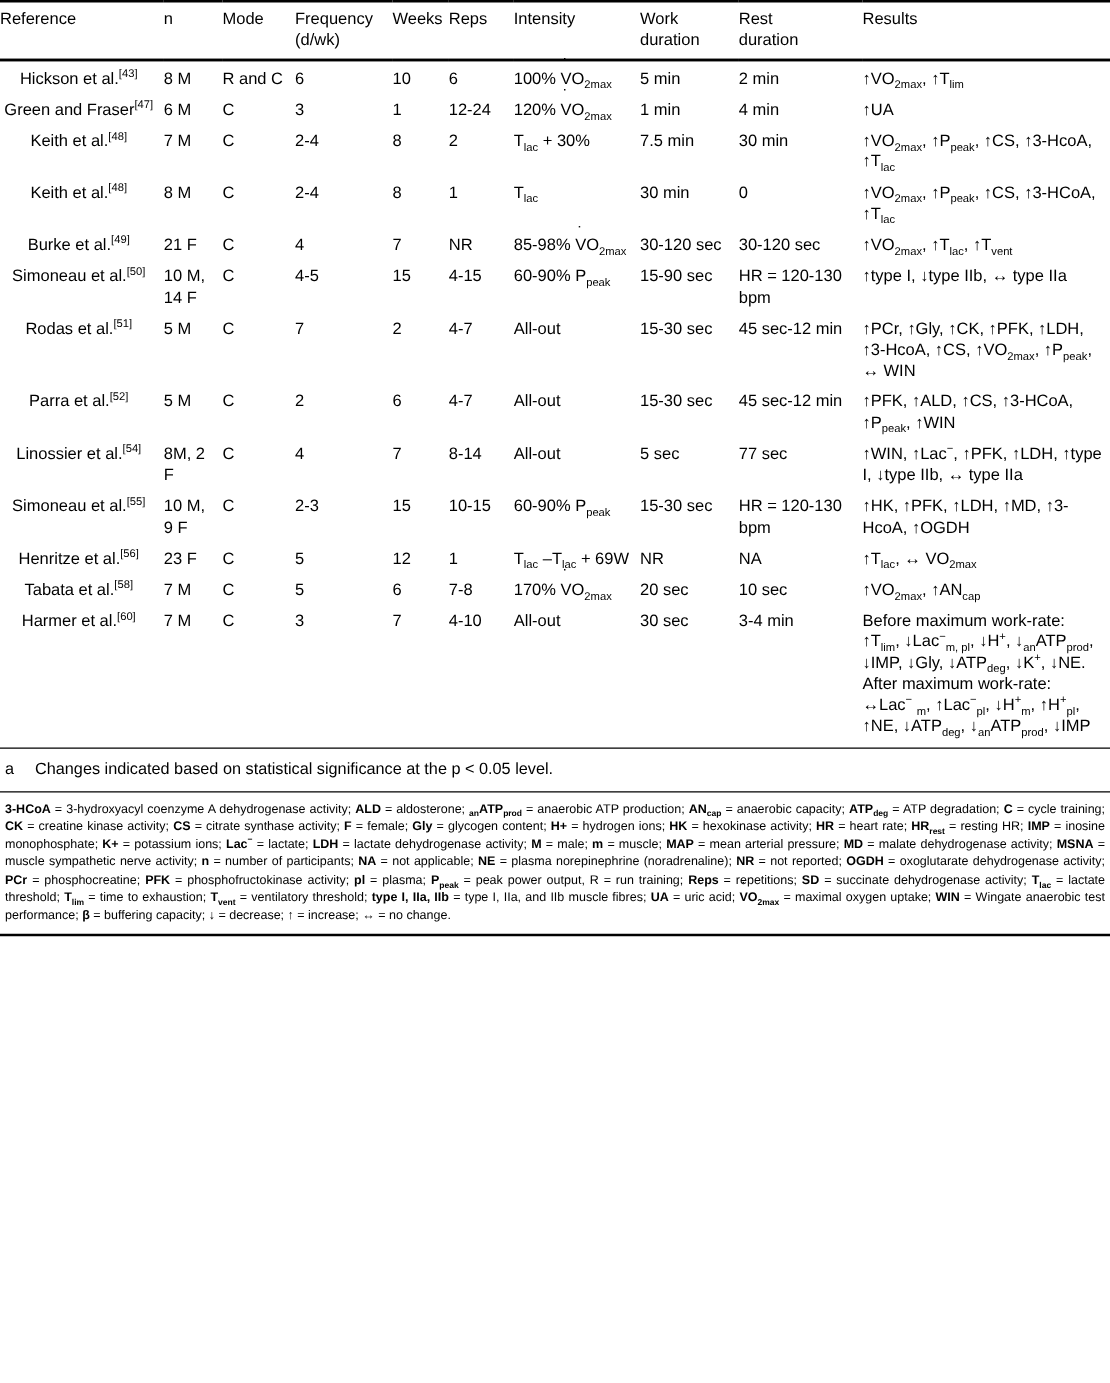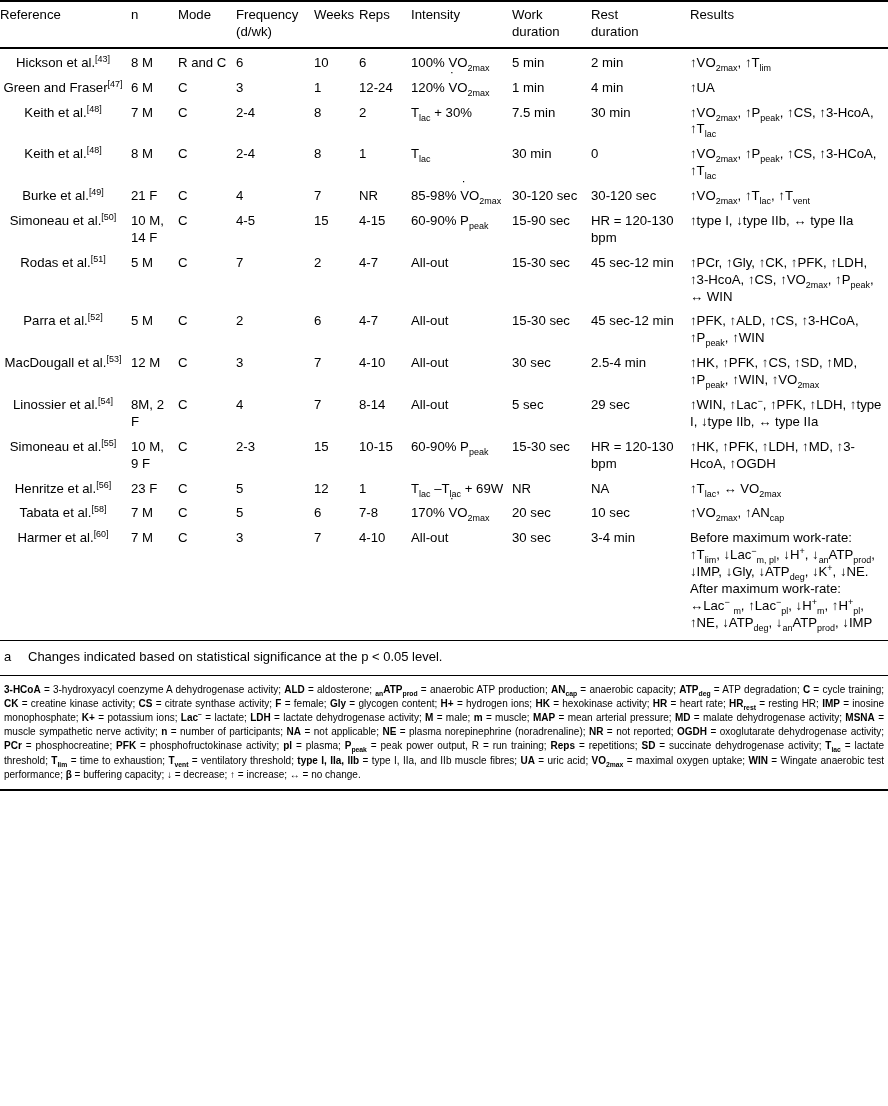--- a/index.html
+++ b/index.html
@@ -234,41 +234,29 @@
           <td>C</td>
           <td>2</td>
           <td>6</td>
           <td>4-7</td>
           <td>All-out</td>
           <td>15-30 sec</td>
           <td>45 sec-12 min</td>
           <td>↑PFK, ↑ALD, ↑CS, ↑3-HCoA, ↑P<sub>peak</sub>, ↑WIN</td>
         </tr>
         <tr>
-          <td class="ref">MacDougall et al.<sup>[53]</sup></td>
-          <td>12 M</td>
-          <td>C</td>
-          <td>3</td>
-          <td>7</td>
-          <td>4-10</td>
-          <td>All-out</td>
-          <td>30 sec</td>
-          <td>2.5-4 min</td>
-          <td>↑HK, ↑PFK, ↑CS, ↑SD, ↑MD, ↑P<sub>peak</sub>, ↑WIN, ↑VO<sub>2max</sub></td>
-        </tr>
-        <tr>
           <td class="ref">Linossier et al.<sup>[54]</sup></td>
           <td>8M, 2 F</td>
           <td>C</td>
           <td>4</td>
           <td>7</td>
           <td>8-14</td>
           <td>All-out</td>
           <td>5 sec</td>
-          <td>29 sec</td>
+          <td>77 sec</td>
           <td>↑WIN, ↑Lac<sup>−</sup>, ↑PFK, ↑LDH, ↑type I, ↓type IIb, ↔ type IIa</td>
         </tr>
         <tr>
           <td class="ref">Simoneau et al.<sup>[55]</sup></td>
           <td>10 M, 9 F</td>
           <td>C</td>
           <td>2-3</td>
           <td>15</td>
           <td>10-15</td>
           <td>60-90% P<sub>peak</sub></td>

